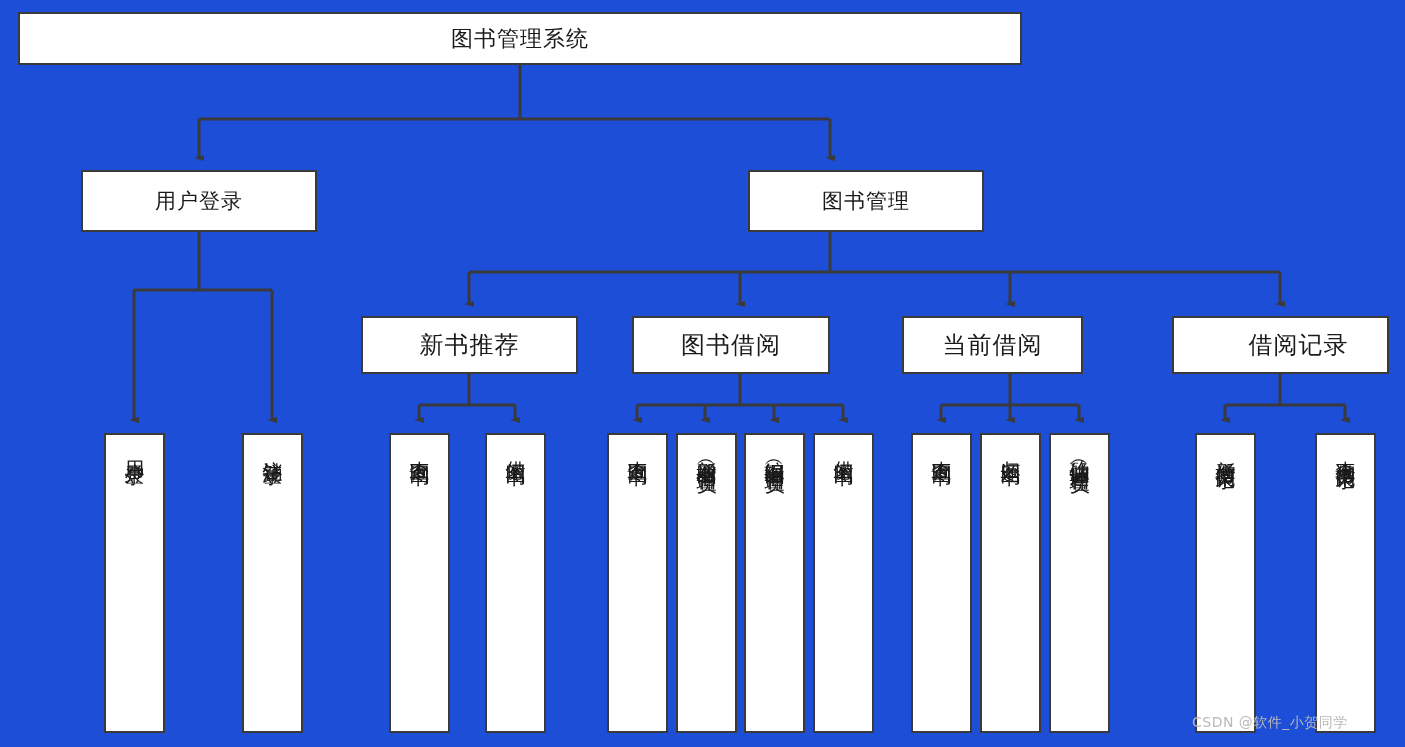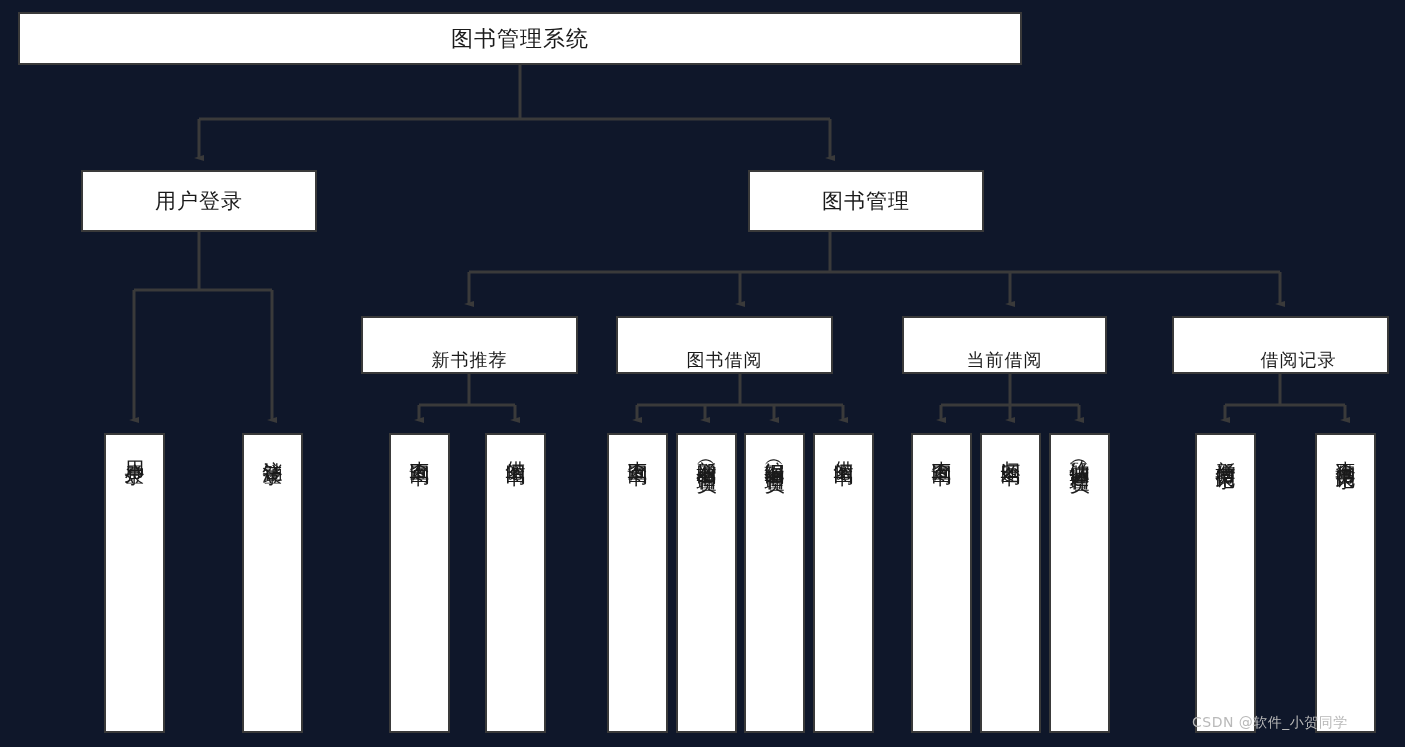--- a/index.html
+++ b/index.html
@@ -7,42 +7,41 @@
     padding: 0;
     background: #ffffff;
   }
   body {
     font-family: "DejaVu Sans", "Liberation Sans", sans-serif;
   }
   #canvas {
     position: relative;
     width: 1405px;
     height: 747px;
-    background: #0f172a;
+    background: #1d4ed8;
     overflow: hidden;
   }
   .node {
     position: absolute;
     box-sizing: border-box;
     border: 2px solid #3a3a3a;
     background: #ffffff;
     display: flex;
     align-items: center;
     justify-content: center;
     color: #1a1a1a;
   }
   .node.level-root {
     font-size: 22px;
   }
   .node.level-2 {
     font-size: 21px;
   }
   .node.level-3 {
-    font-size: 18px;
-    align-items: flex-end;
+    font-size: 24px;
   }
   .node.leaf {
     font-size: 20px;
     padding: 10px 0;
     align-items: flex-start;
   }
   .vlabel {
     writing-mode: vertical-rl;
     text-orientation: upright;
     letter-spacing: 2px;
@@ -134,24 +133,24 @@
   <div class="node level-2" style="left:81px; top:170px; width:236px; height:62px;">
     <span class="hlabel">用户登录</span>
   </div>
   <div class="node level-2" style="left:712px; top:170px; width:236px; height:62px;margin-left:36px;">
     <span class="hlabel">图书管理</span>
   </div>
 
   <div class="node level-3" style="left:361px; top:316px; width:217px; height:58px;">
     <span class="hlabel">新书推荐</span>
   </div>
-  <div class="node level-3" style="left:616px; top:316px; width:217px; height:58px;">
+  <div class="node level-3" style="left:632px; top:316px; width:198px; height:58px;">
     <span class="hlabel">图书借阅</span>
   </div>
-  <div class="node level-3" style="left:902px; top:316px; width:205px; height:58px;">
+  <div class="node level-3" style="left:902px; top:316px; width:181px; height:58px;">
     <span class="hlabel">当前借阅</span>
   </div>
   <div class="node level-3" style="left:1172px; top:316px; width:217px; height:58px;padding-left:36px;">
     <span class="hlabel">借阅记录</span>
   </div>
 
   <div class="node leaf" style="left:104px; top:433px; width:61px; height:300px;">
     <span class="vlabel">用户登录</span>
   </div>
   <div class="node leaf" style="left:242px; top:433px; width:61px; height:300px;">

